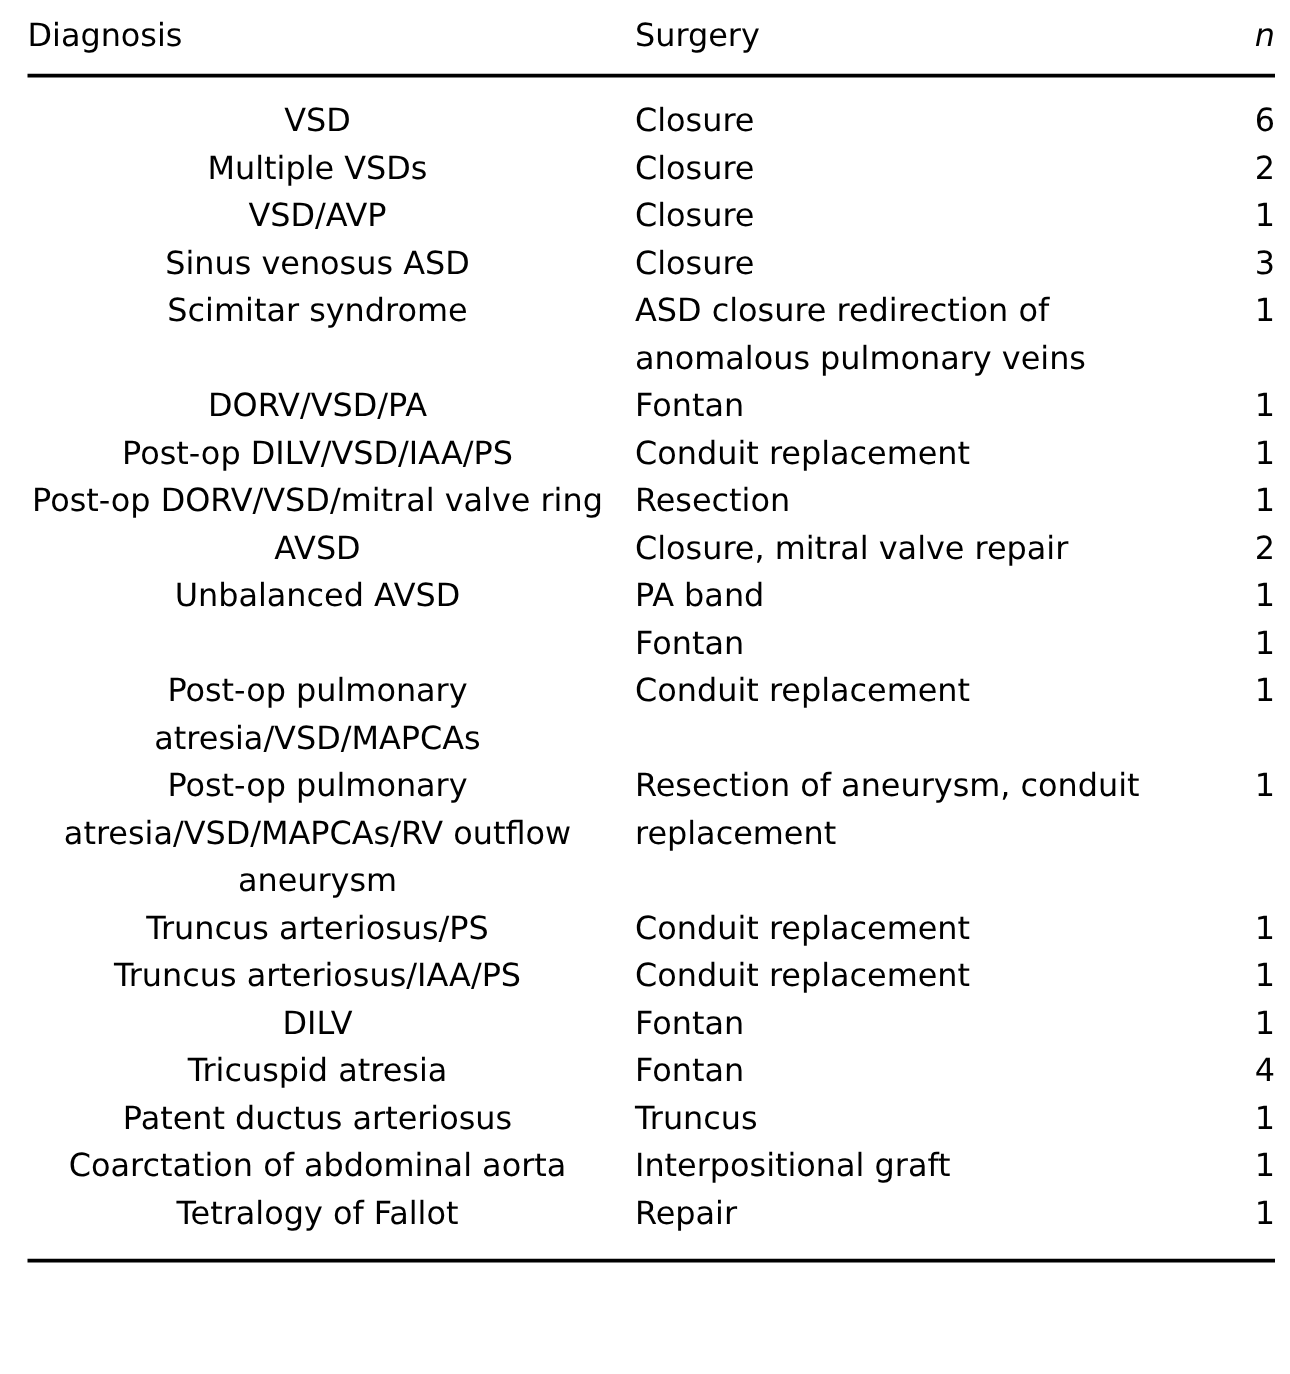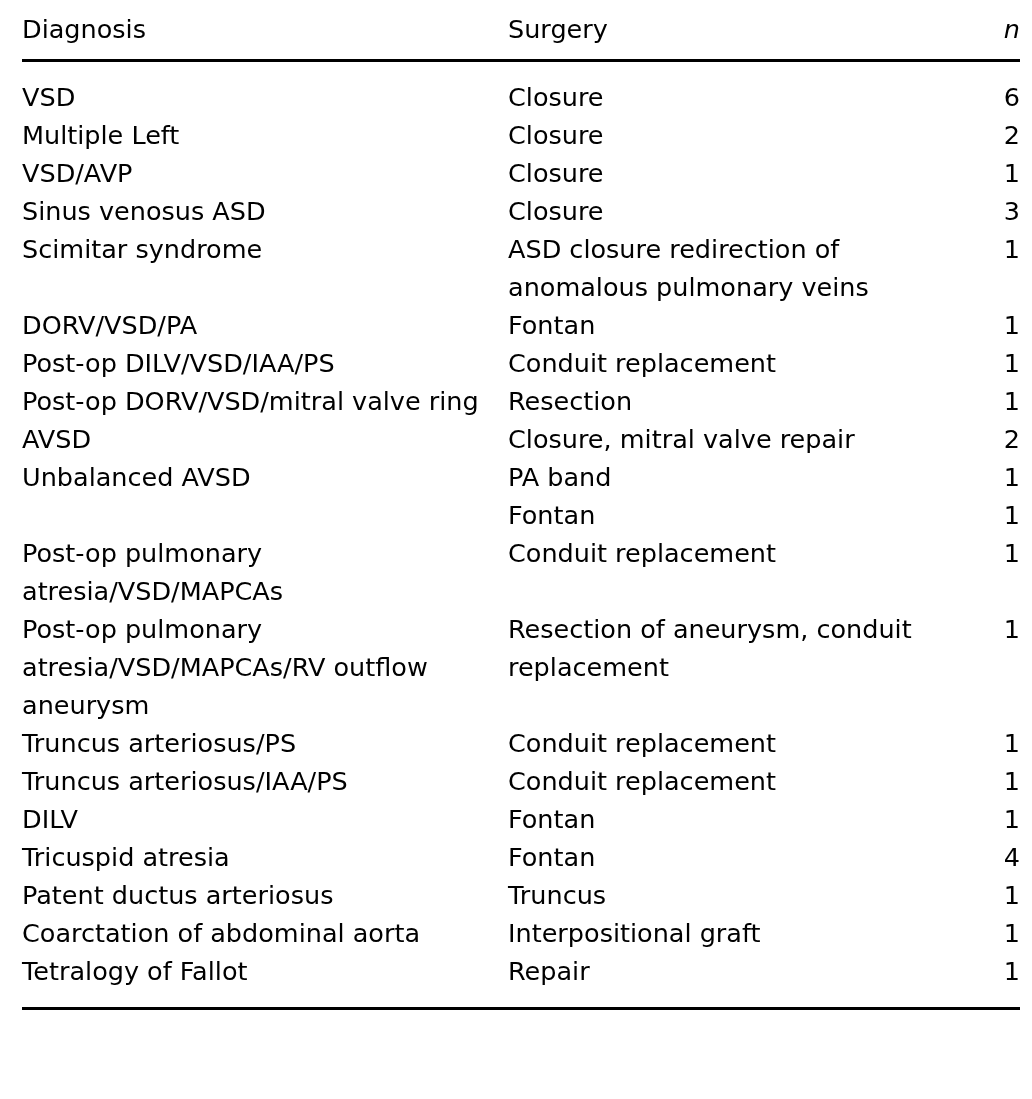--- a/index.html
+++ b/index.html
@@ -65,20 +65,21 @@
     word-spacing: 0px;
   }
 
   tbody td.cell-n {
     text-align: right;
     font-variant-numeric: lining-nums;
   }
 
   tbody td.cell-diagnosis {
     padding-right: 22px;
+    text-align: center;
   }
   tbody td.cell-surgery {
     padding-right: 10px;
     margin-left: 32px;
   }
 
   tbody tr:last-child td {
     padding-bottom: 17px;
   }
 
@@ -103,21 +104,21 @@
         <th class="th-n">n</th>
       </tr>
     </thead>
     <tbody id="table-body">
         <tr>
           <td class="cell-diagnosis">VSD</td>
           <td class="cell-surgery">Closure</td>
           <td class="cell-n">6</td>
         </tr>
         <tr>
-          <td class="cell-diagnosis">Multiple Left</td>
+          <td class="cell-diagnosis">Multiple VSDs</td>
           <td class="cell-surgery">Closure</td>
           <td class="cell-n">2</td>
         </tr>
         <tr>
           <td class="cell-diagnosis">VSD/AVP</td>
           <td class="cell-surgery">Closure</td>
           <td class="cell-n">1</td>
         </tr>
         <tr>
           <td class="cell-diagnosis">Sinus venosus ASD</td>

